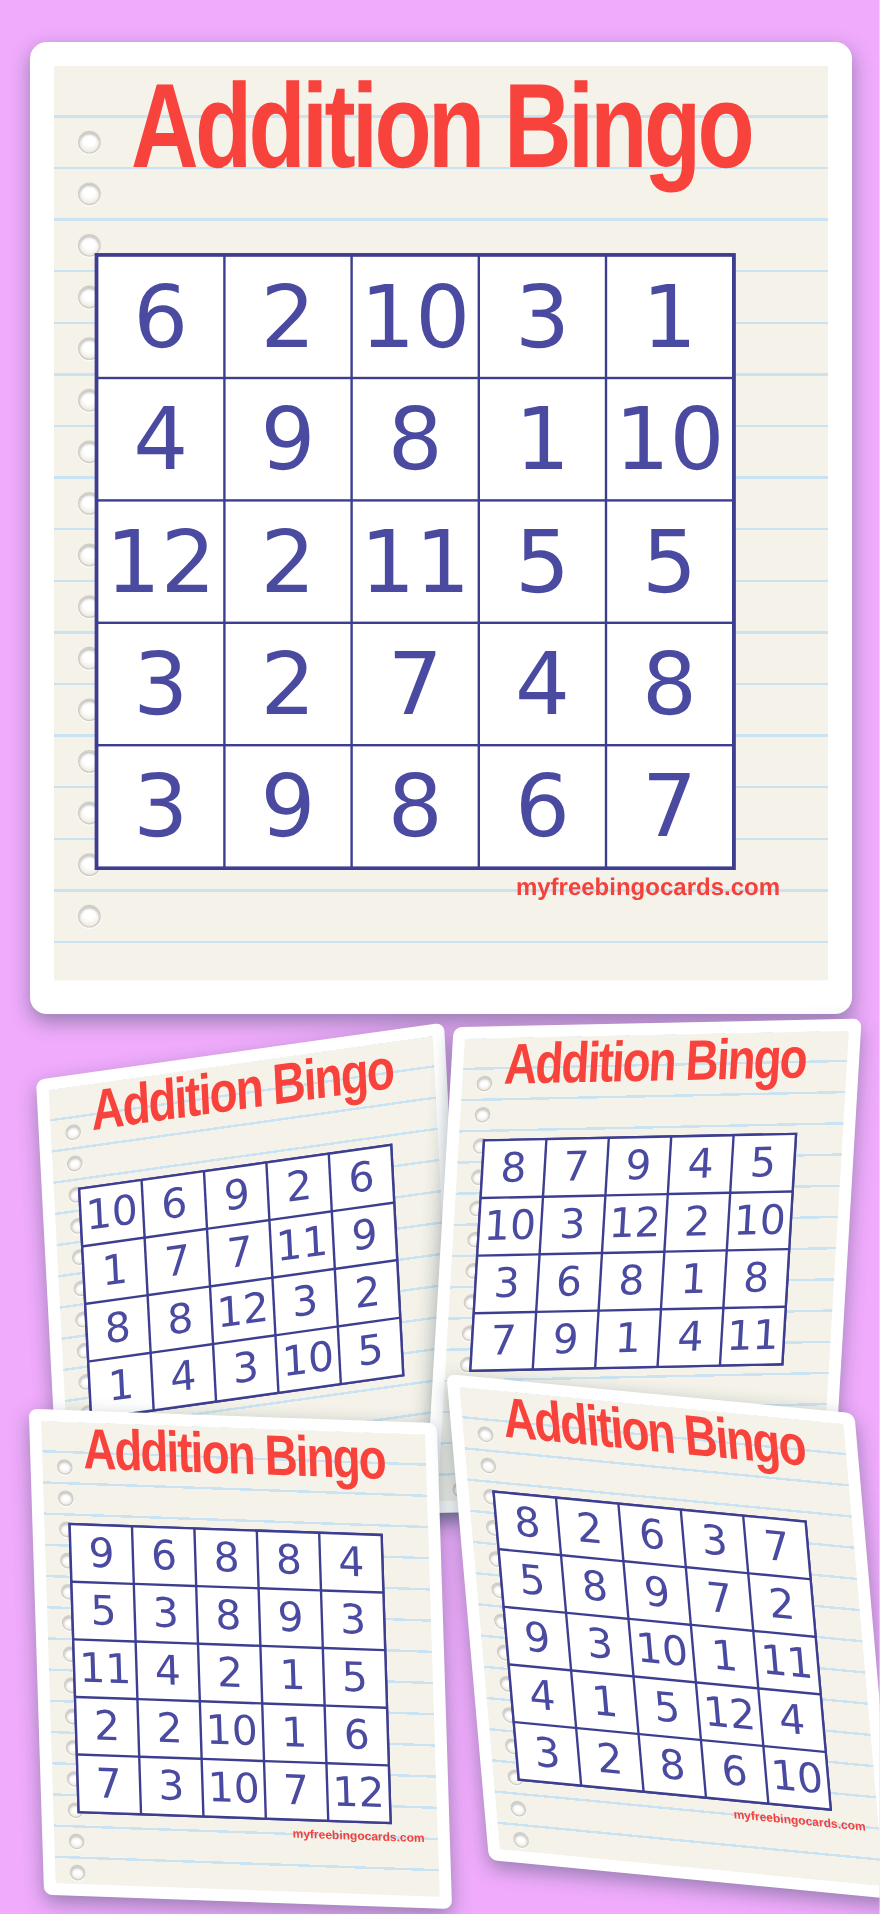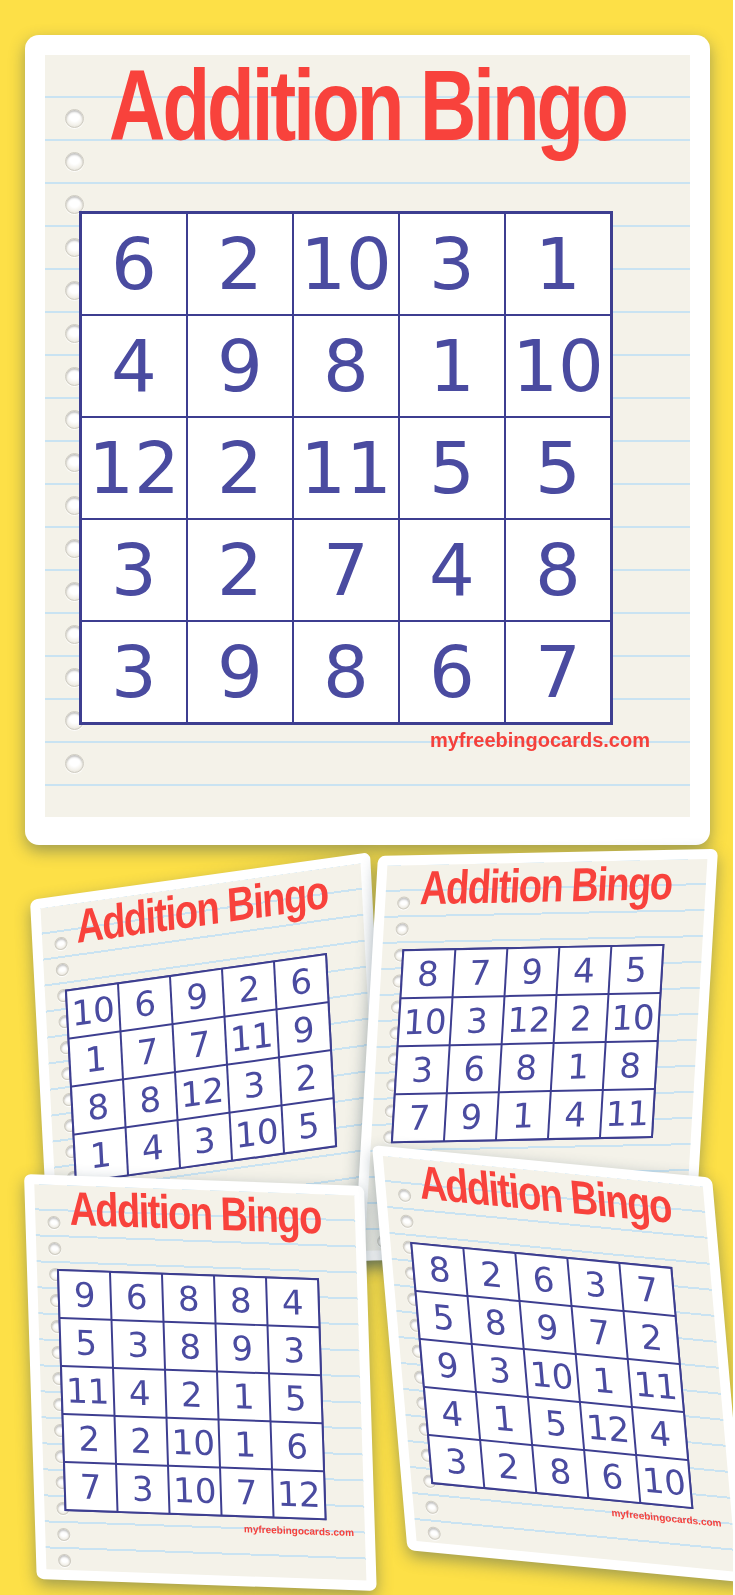--- a/index.html
+++ b/index.html
@@ -1,18 +1,18 @@
 <!DOCTYPE html>
 <html><head>
 <meta charset="utf-8">
 <style>
   html,body { margin:0; padding:0; }
   .scene {
     position:relative; width:733px; height:1595px;
-    background:#fde047; overflow:hidden;
+    background:#f0abfc; overflow:hidden;
     font-family:"Liberation Sans", sans-serif;
   }
   .card {
     position:absolute; background:#ffffff;
     box-shadow:0 6px 16px rgba(45,70,88,.45);
   }
   .paper {
     position:absolute; background-color:#f4f2e9;
   }
   .hole {

